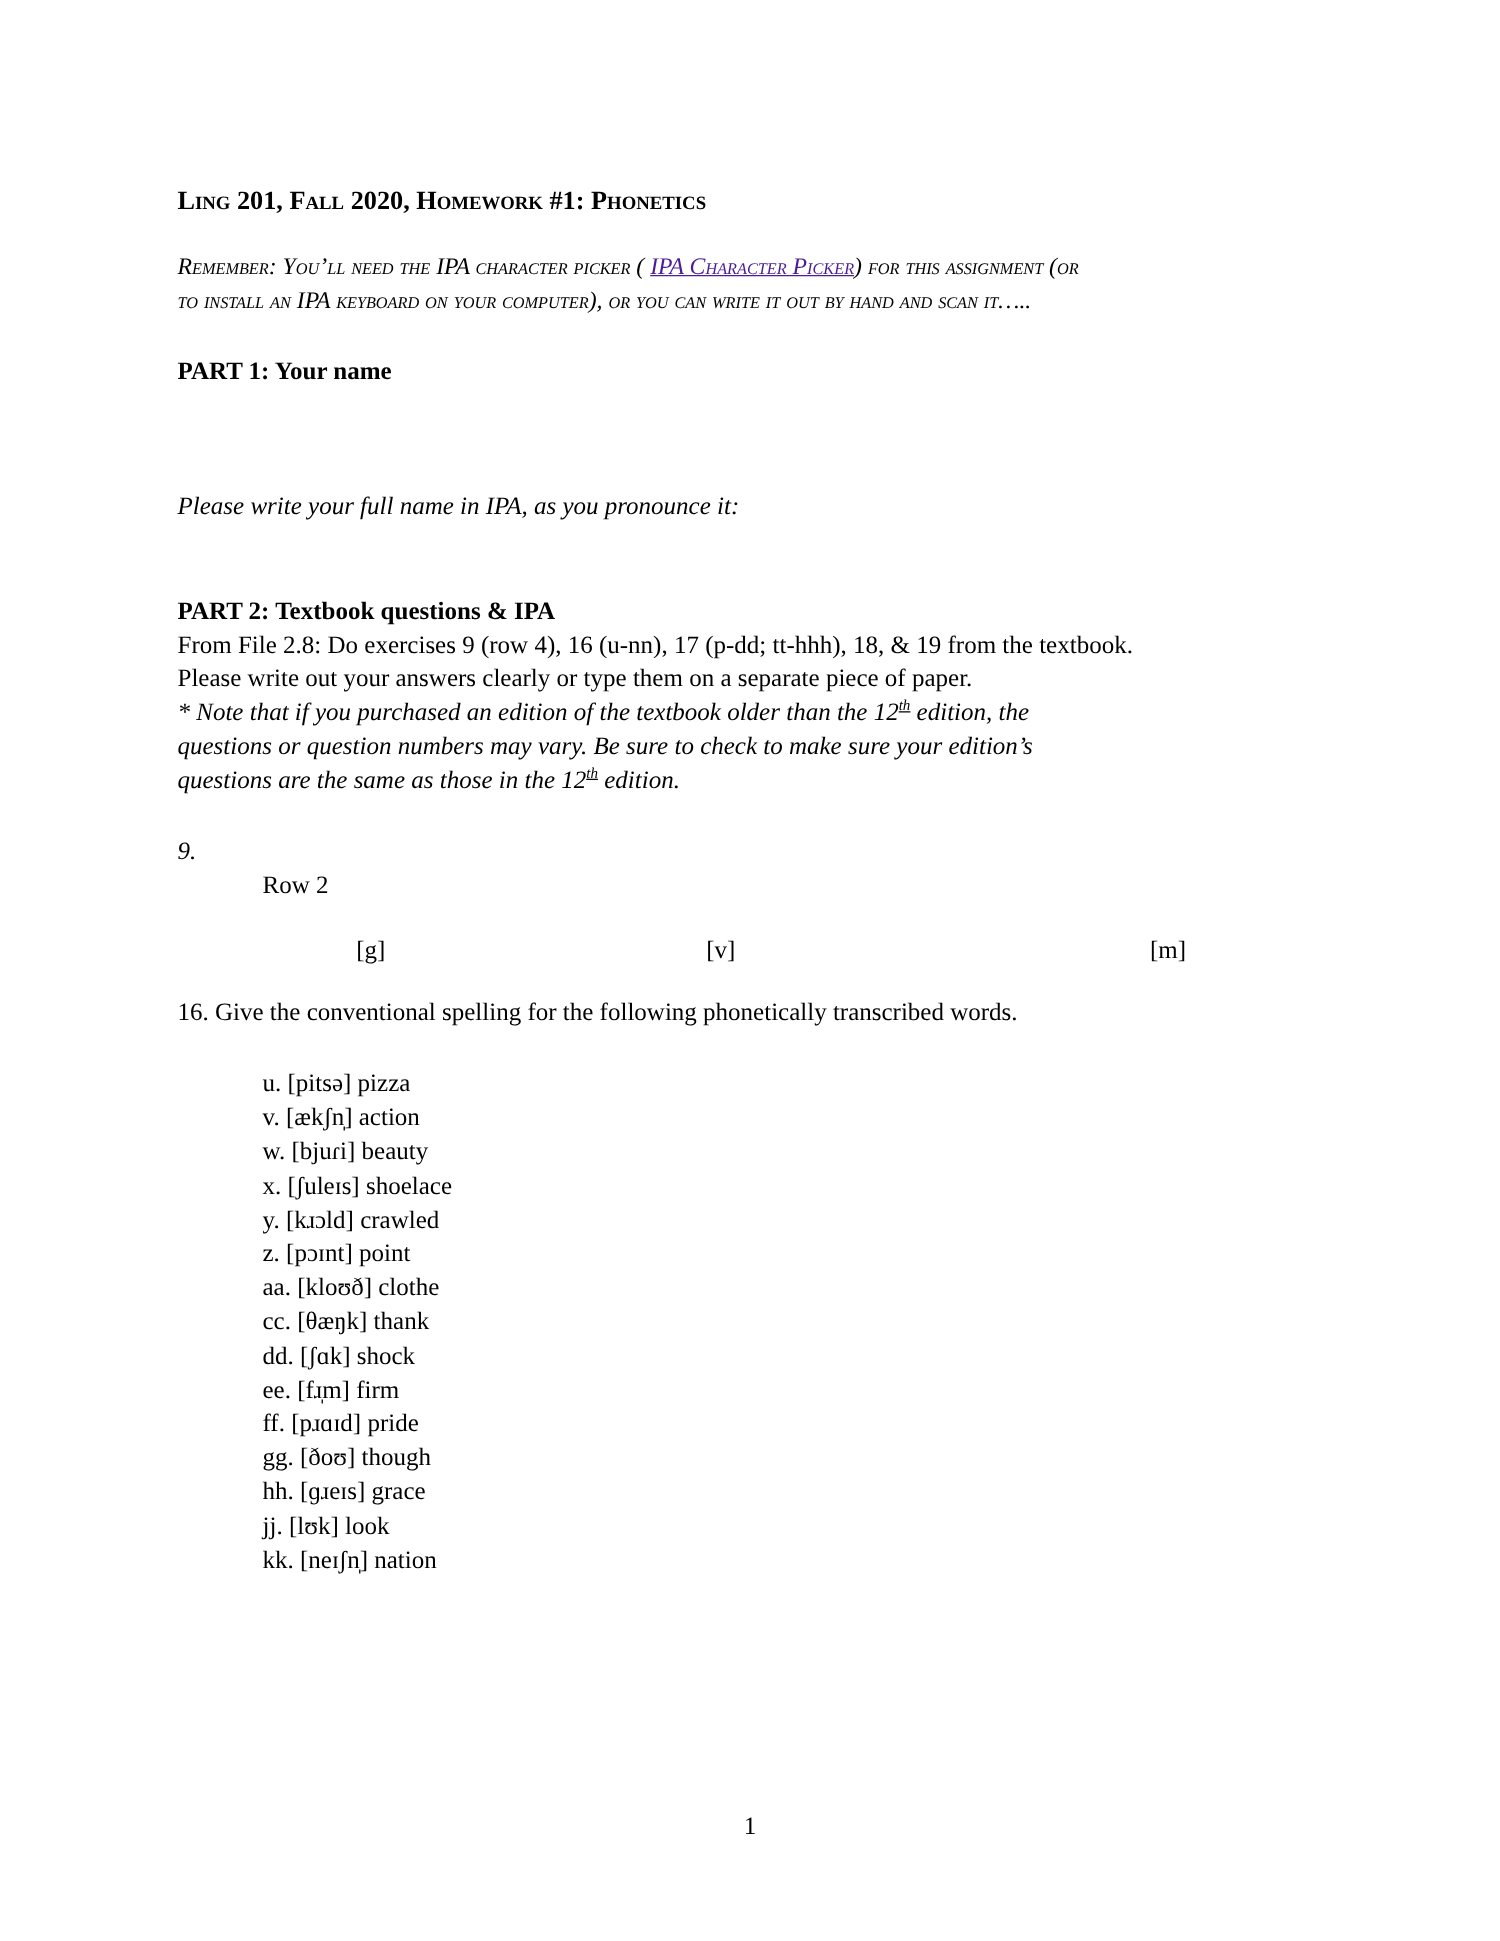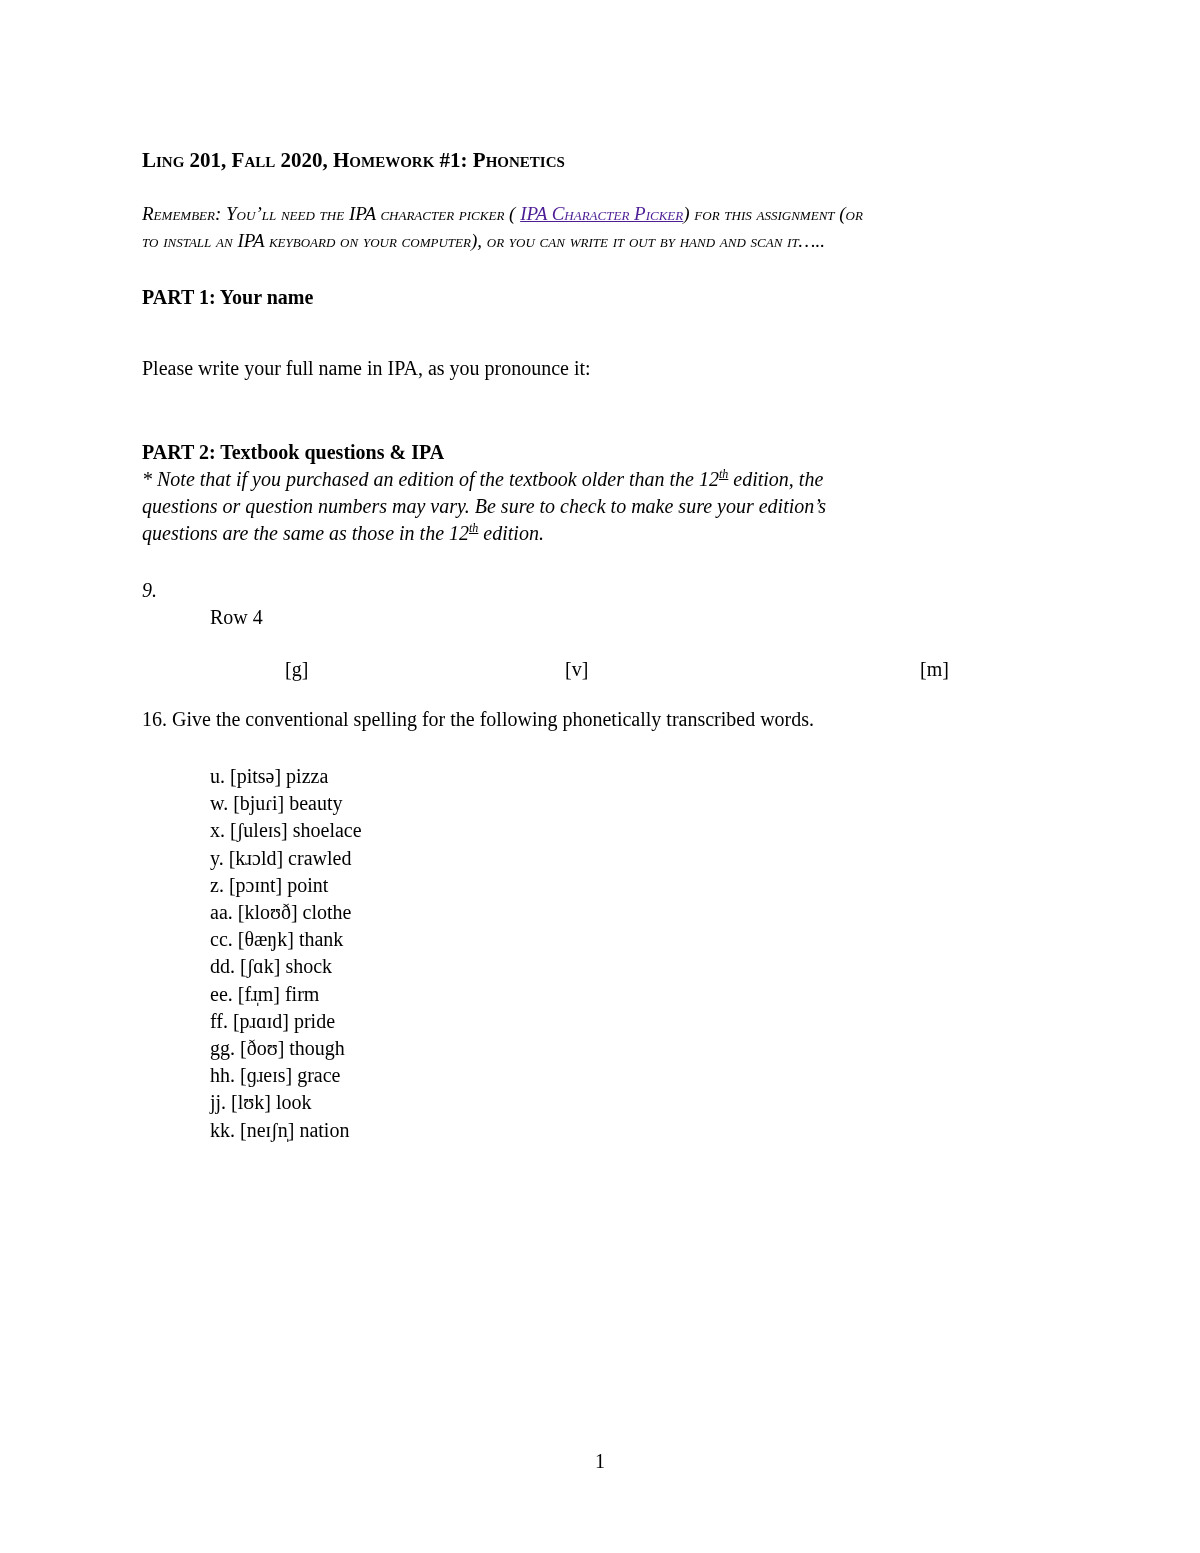--- a/index.html
+++ b/index.html
@@ -35,21 +35,21 @@
     cursor: pointer;
   }
   .heading {
     font-size: 20px;
     font-weight: bold;
     line-height: 27px;
   }
   .h-part1 { margin-top: 30px; }
   .h-part2 { margin-top: 57px; }
   .prompt1 { margin-top: 27px; }
-  .prompt2 { margin-top: 44px; }
+  .prompt2 { margin-top: 81px; font-style: italic; }
   .instructions { margin-top: 0; }
   .instructions span { white-space: nowrap; }
   .note { font-style: italic; }
   sup { font-size: 12px; vertical-align: super; line-height: 0; text-decoration: underline; }
   .q9-number { margin-top: 30px; font-style: italic; }
   .row-label { padding-left: 68px; }
   .phoneme-row {
     position: relative;
     height: 27px;
     margin-top: 25px;
@@ -79,37 +79,39 @@
 
   <p class="remember"><span>Remember: You’ll need the IPA character picker ( </span><a href="#" class="link">IPA Character Picker</a><span>) for this assignment (or to install an IPA keyboard on your computer), or you can write it out by hand and scan it…..</span></p>
 
   <h2 class="heading h-part1">PART 1: Your name</h2>
 
 
   <p class="body-line prompt2">Please write your full name in IPA, as you pronounce it:</p>
 
   <h2 class="heading h-part2">PART 2: Textbook questions &amp; IPA</h2>
 
+  <p class="body-line instructions"><span>From File 2.8:  Do exercises 9 (row 4), 16 (u-nn), 17 (p-dd; tt-hhh), 18, &amp; 19 from the textbook.</span><br><span>Please write out your answers clearly or type them on a separate piece of paper.</span></p>
 
   <p class="body-line note"><span>* Note that if you purchased an edition of the textbook older than the 12</span><sup>th</sup><span> edition, the questions or question numbers may vary.  Be sure to check to make sure your edition’s questions are the same as those in the 12</span><sup>th</sup><span> edition.</span></p>
 
   <p class="q9-number">9.</p>
 
-  <p class="row-label">Row 4</p>
+  <p class="row-label">Row 2</p>
 
   <div class="phoneme-row">
     <span class="ph ph-g">[g]</span>
     <span class="ph ph-v">[v]</span>
     <span class="ph ph-m">[m]</span>
   </div>
 
   <p class="body-line q16">16. Give the conventional spelling for the following phonetically transcribed words.</p>
 
   <div class="word-list">
     <div class="word-item">u. [pitsə] pizza</div>
+    <div class="word-item">v. [ækʃn̩] action</div>
     <div class="word-item">w. [bjuɾi] beauty</div>
     <div class="word-item">x. [ʃuleɪs] shoelace</div>
     <div class="word-item">y. [kɹɔld] crawled</div>
     <div class="word-item">z. [pɔɪnt] point</div>
     <div class="word-item">aa. [kloʊð] clothe</div>
     <div class="word-item">cc. [θæŋk] thank</div>
     <div class="word-item">dd. [ʃɑk] shock</div>
     <div class="word-item">ee. [fɹ̩m] firm</div>
     <div class="word-item">ff. [pɹɑɪd] pride</div>
     <div class="word-item">gg. [ðoʊ] though</div>

